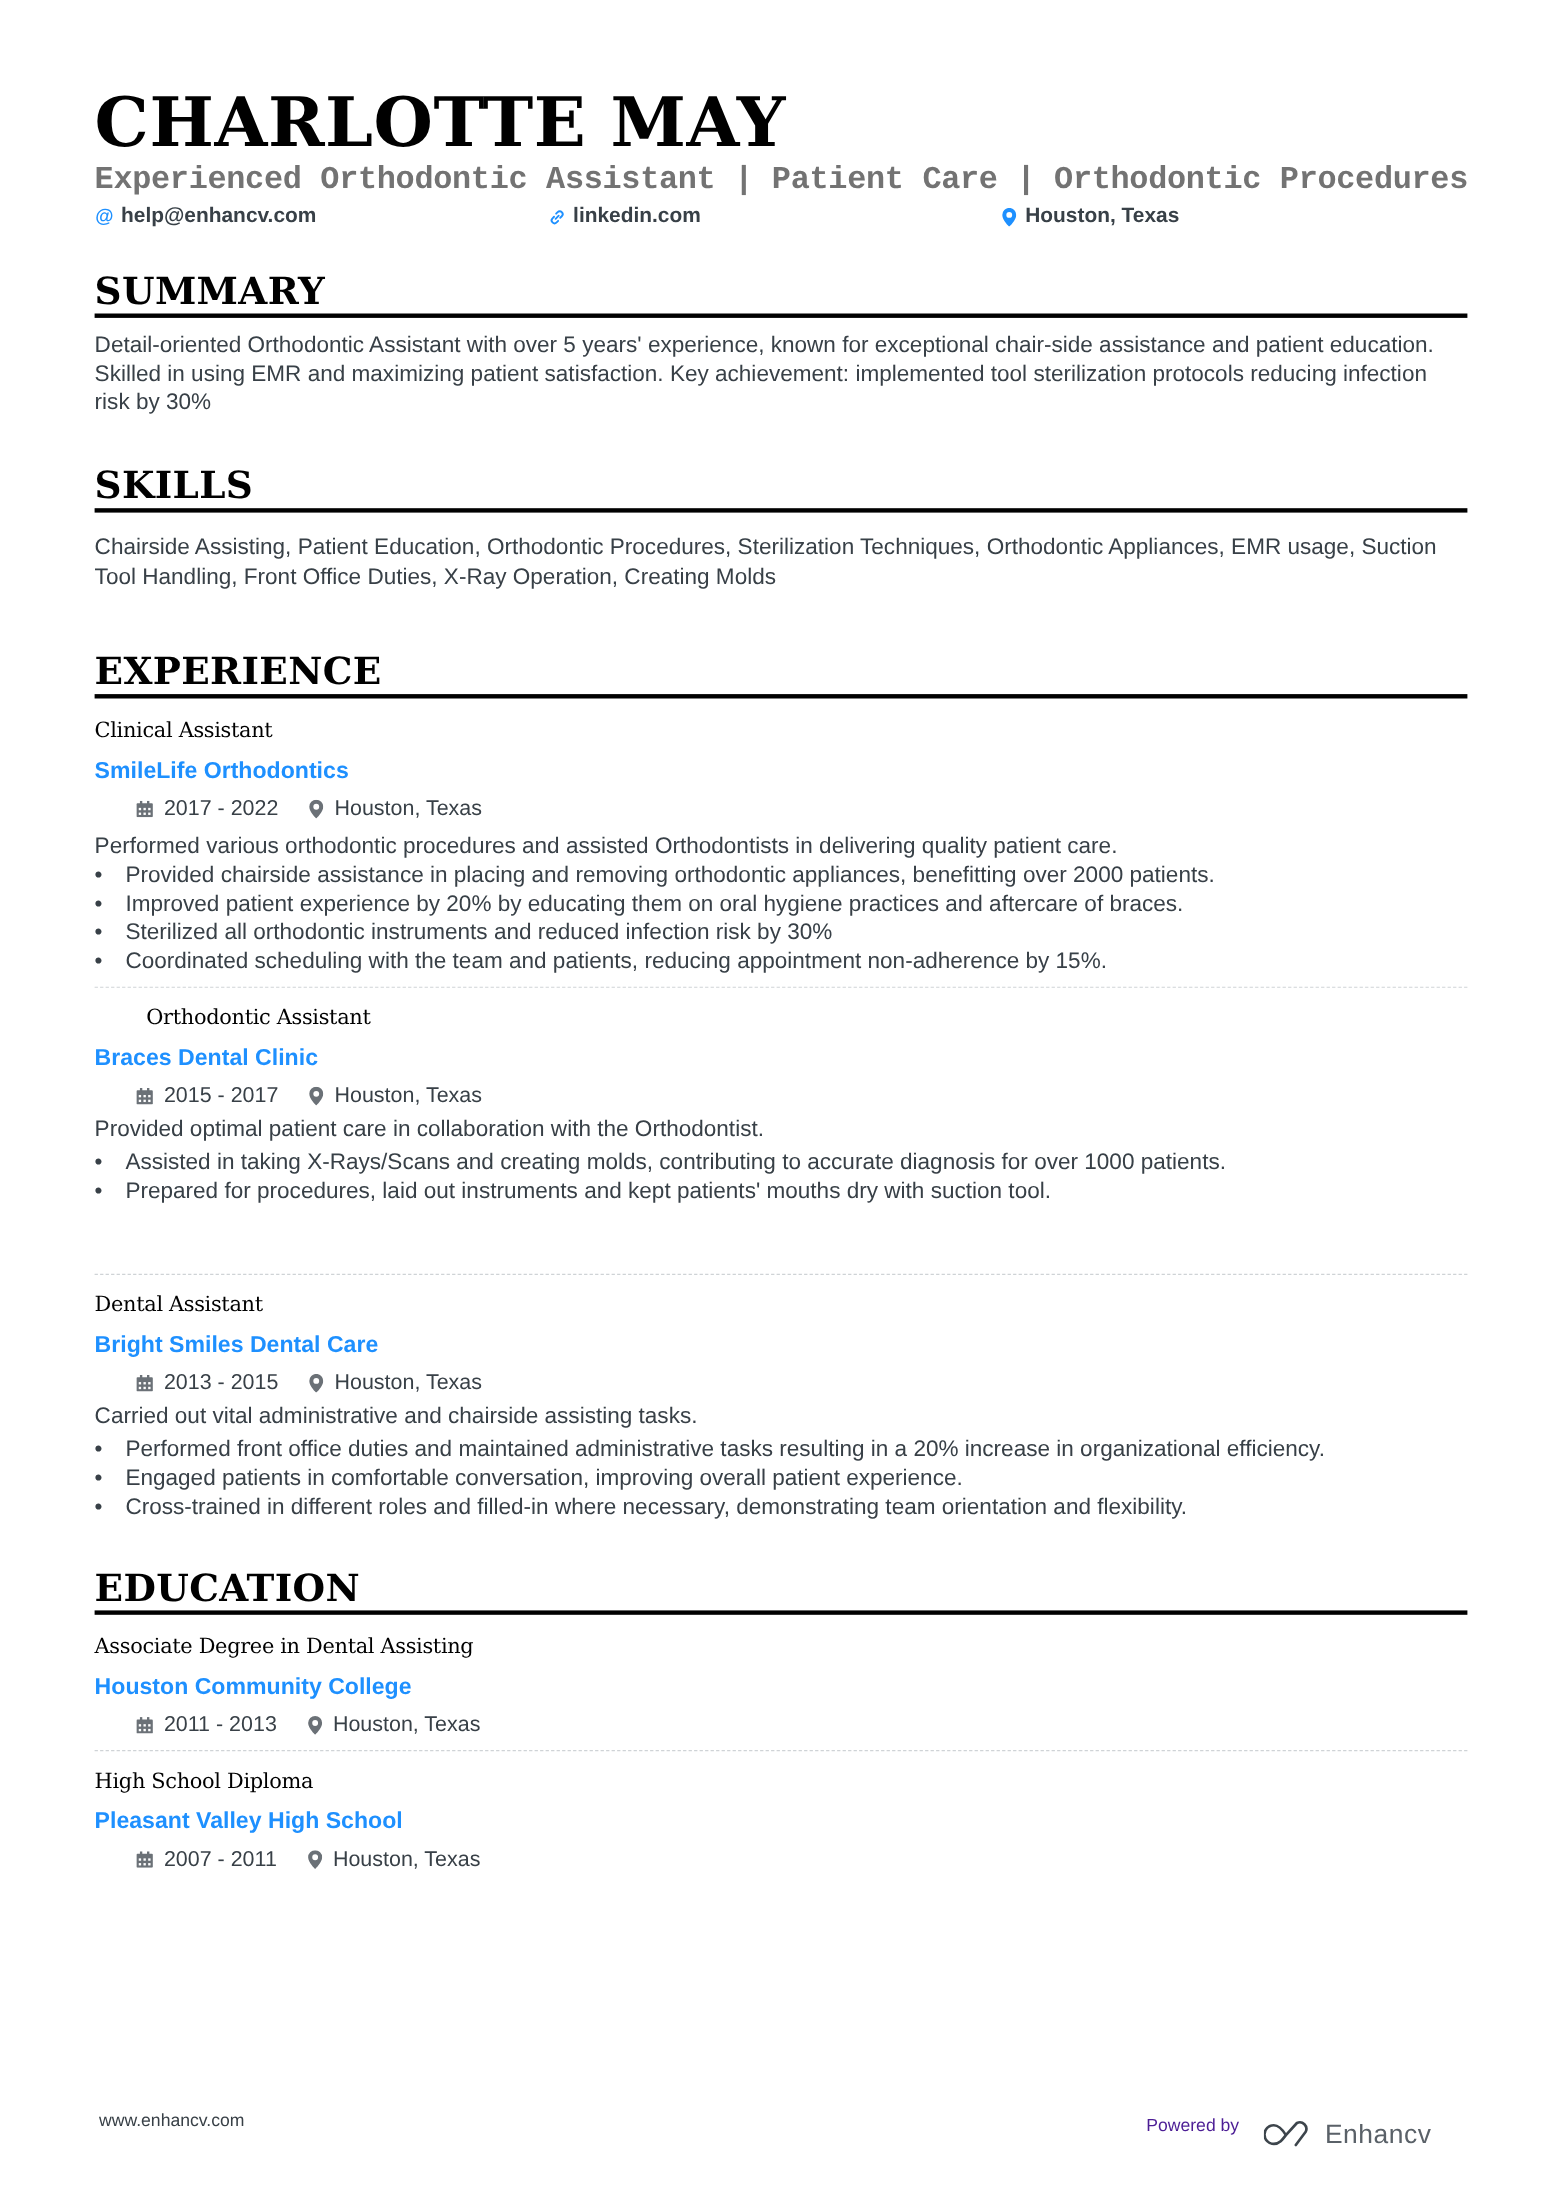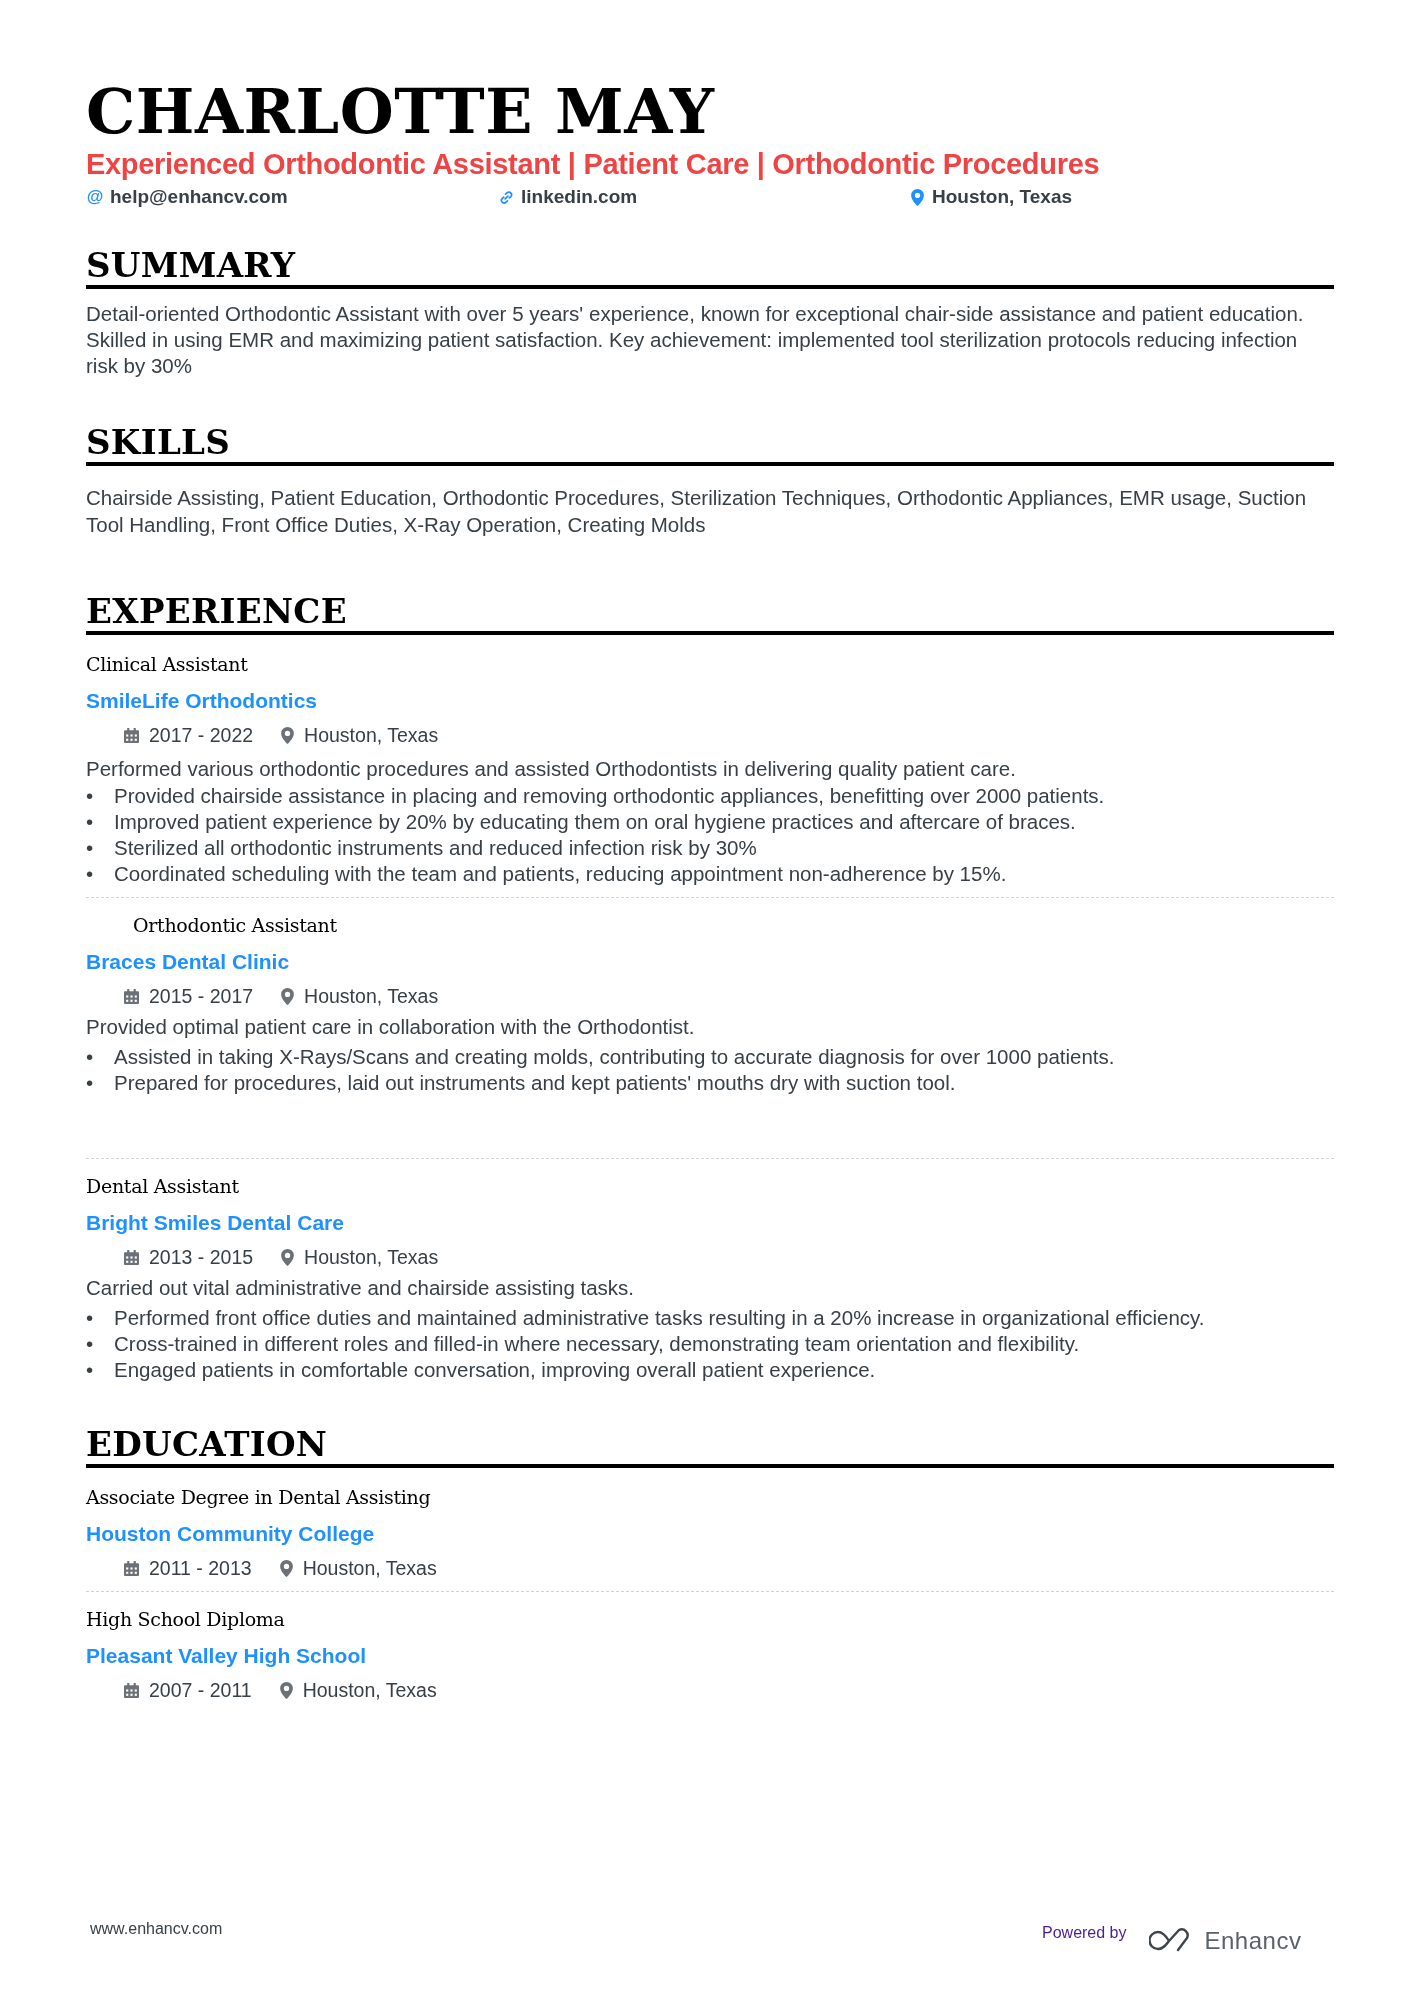--- a/index.html
+++ b/index.html
@@ -1,19 +1,19 @@
 <!DOCTYPE html>
 <html><head>
 <meta charset="utf-8">
 <style>
   html, body { margin: 0; padding: 0; background: #ffffff; }
   body { width: 1410px; height: 1995px; position: relative; overflow: hidden; font-family: "Liberation Sans", sans-serif; color: #2e3338; }
   .page { position: absolute; left: 86px; top: 0; width: 1248px; }
   .name { position: absolute; top: 72px; left: 0; font-family: "DejaVu Serif", serif; font-weight: bold; font-size: 62px; letter-spacing: 0.5px; color: #000; line-height: 80px; white-space: nowrap; }
-  .tagline { position: absolute; top: 144px; left: 0; font-family: Liberation Sans, sans-serif; font-weight: bold; font-size: 29px; color: #ef4444; line-height: 40px; white-space: nowrap; letter-spacing: -0.3px; }
+  .tagline { position: absolute; top: 144px; left: 0; font-family: Liberation Mono, monospace; font-weight: bold; font-size: 29px; color: #737373; line-height: 40px; white-space: nowrap; letter-spacing: -0.3px; }
   .contacts { position: absolute; top: 186px; left: 0; width: 1248px; height: 24px; font-size: 19px; font-weight: bold; color: #384047; }
   .contact { position: absolute; top: 0; display: flex; align-items: center; gap: 6px; white-space: nowrap; }
   .contact .ico { color: #1e90ff; font-size: 17px; font-weight: bold; width: 18px; display: inline-flex; justify-content: center; }
   .section-h { position: absolute; left: 0; width: 1248px; font-family: "DejaVu Serif", serif; font-weight: bold; font-size: 34px; color: #000; line-height: 40px; letter-spacing: 0.3px; }
   .rule { position: absolute; left: 0; width: 1248px; height: 4px; background: #000; }
   .para { position: absolute; left: 0; width: 1248px; font-size: 20.5px; line-height: 26px; color: #384047; }
   .job-title { position: absolute; left: 0; font-family: "DejaVu Serif", serif; font-size: 19px; color: #000; line-height: 34px; white-space: nowrap; letter-spacing: -0.3px; }
   .company { position: absolute; left: 0; font-size: 21px; font-weight: bold; color: #1e90ff; line-height: 26px; white-space: nowrap; }
   .meta { position: absolute; left: 0; font-size: 19.5px; color: #384047; line-height: 24px; display: flex; align-items: center; white-space: nowrap; margin-left: 38px; }
   .meta .cal { width: 15px; height: 15px; margin-right: 10px; display: inline-block; }
@@ -147,22 +147,22 @@
       </svg>
     <span>2013 - 2015</span>
     <svg class="pin" viewBox="0 0 12 16">
         <path d="M6 0a6 6 0 00-6 6c0 4.5 6 10 6 10s6-5.5 6-10a6 6 0 00-6-6zm0 8.5A2.5 2.5 0 116 3.5a2.5 2.5 0 010 5z" fill="#6b7177"></path>
       </svg>
     <span>Houston, Texas</span>
   </div>
   <div class="para" style="top:1275px;">Carried out vital administrative and chairside assisting tasks.</div>
   <ul class="bullets" style="top:1305px;">
     <li>Performed front office duties and maintained administrative tasks resulting in a 20% increase in organizational efficiency.</li>
+    <li>Engaged patients in comfortable conversation, improving overall patient experience.</li>
     <li>Cross-trained in different roles and filled-in where necessary, demonstrating team orientation and flexibility.</li>
-    <li>Engaged patients in comfortable conversation, improving overall patient experience.</li>
   </ul>
 
   <div class="section-h" style="top:1424px;">EDUCATION</div>
   <div class="rule" style="top:1464px;"></div>
 
   <div class="job-title" style="top:1480px;">Associate Degree in Dental Assisting</div>
   <div class="company" style="top:1521px;">Houston Community College</div>
   <div class="meta" style="top:1556px;">
     <svg class="cal" viewBox="0 0 14 14">
         <rect x="0" y="2" width="14" height="12" rx="1" fill="#6b7177"></rect>

